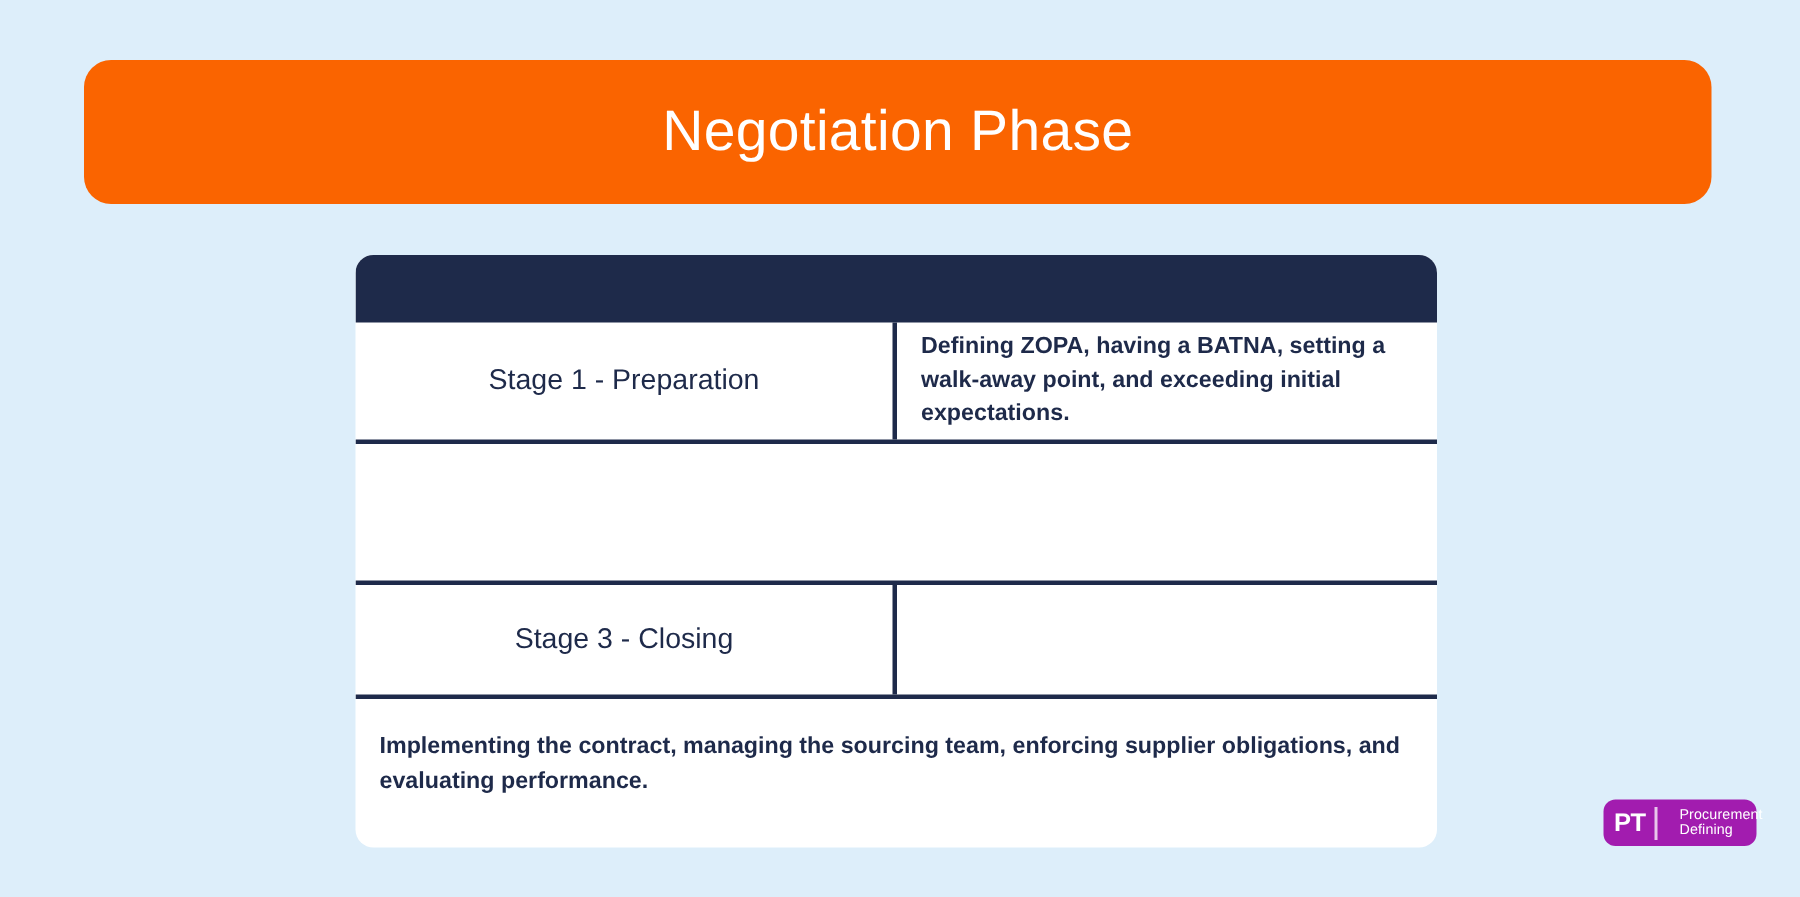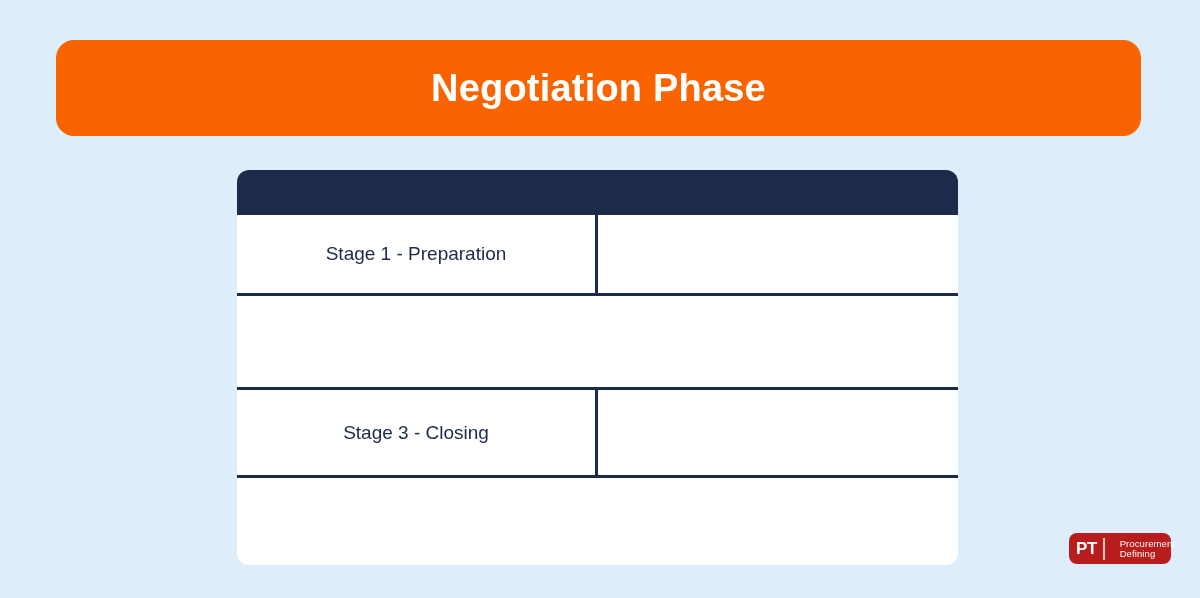--- a/index.html
+++ b/index.html
@@ -31,21 +31,21 @@
     height: 96px;
     background: #fa6400;
     border-radius: 18px;
     display: flex;
     align-items: center;
     justify-content: center;
   }
   .banner-title {
     color: #ffffff;
     font-size: 38px;
-    font-weight: bold;
+    font-weight: normal;
     letter-spacing: 0.2px;
     font-family: "Liberation Sans", sans-serif;
     line-height: 1;
   }
 
   
   .table-card {
     position: absolute;
     left: 237px;
     top: 170px;
@@ -75,21 +75,21 @@
     align-items: stretch;
     border-bottom: 3px solid #1e2a4a;
     box-sizing: border-box;
   }
   .row:last-child {
     border-bottom: none;
   }
 
   .row.r1 { height: 81px; }
   .row.r2 { height: 94px; }
-  .row.r3 { height: 88px; }
+  .row.r3 { height: 76px; }
   .row.r4 { height: 87px; }
 
   .cell-stage {
     width: 361px;
     flex: 0 0 361px;
     display: flex;
     align-items: center;
     justify-content: center;
     box-sizing: border-box;
     padding: 4px 8px;
@@ -118,21 +118,21 @@
     text-align: left;
   }
 
   
   .logo {
     position: absolute;
     left: 1069px;
     top: 533px;
     width: 102px;
     height: 31px;
-    background: #b91c1c;
+    background: #a21caf;
     border-radius: 8px;
     display: flex;
     align-items: center;
     padding: 0 7px;
     box-sizing: border-box;
   }
   .logo-pt {
     color: #ffffff;
     font-size: 17px;
     font-weight: bold;
@@ -174,32 +174,38 @@
   <div class="table-card">
 
     <div class="table-head"></div>
 
     <div class="table-body">
 
       <div class="row r1">
         <div class="cell-stage">
           <span class="stage-label">Stage 1 - Preparation</span>
         </div>
+        <div class="cell-desc">
+          <span class="desc-text">Defining ZOPA, having a BATNA, setting a walk-away point, and exceeding initial expectations.</span>
+        </div>
       </div>
 
       <div class="row r2">
       </div>
 
       <div class="row r3">
         <div class="cell-stage">
           <span class="stage-label">Stage 3 - Closing</span>
         </div>
       </div>
 
       <div class="row r4">
+        <div class="cell-desc">
+          <span class="desc-text">Implementing the contract, managing the sourcing team, enforcing supplier obligations, and evaluating performance.</span>
+        </div>
       </div>
 
     </div>
   </div>
 
   <div class="logo">
     <span class="logo-pt">PT</span>
     <span class="logo-divider"></span>
     <span class="logo-words">
       <span class="logo-word">Procurement</span>

